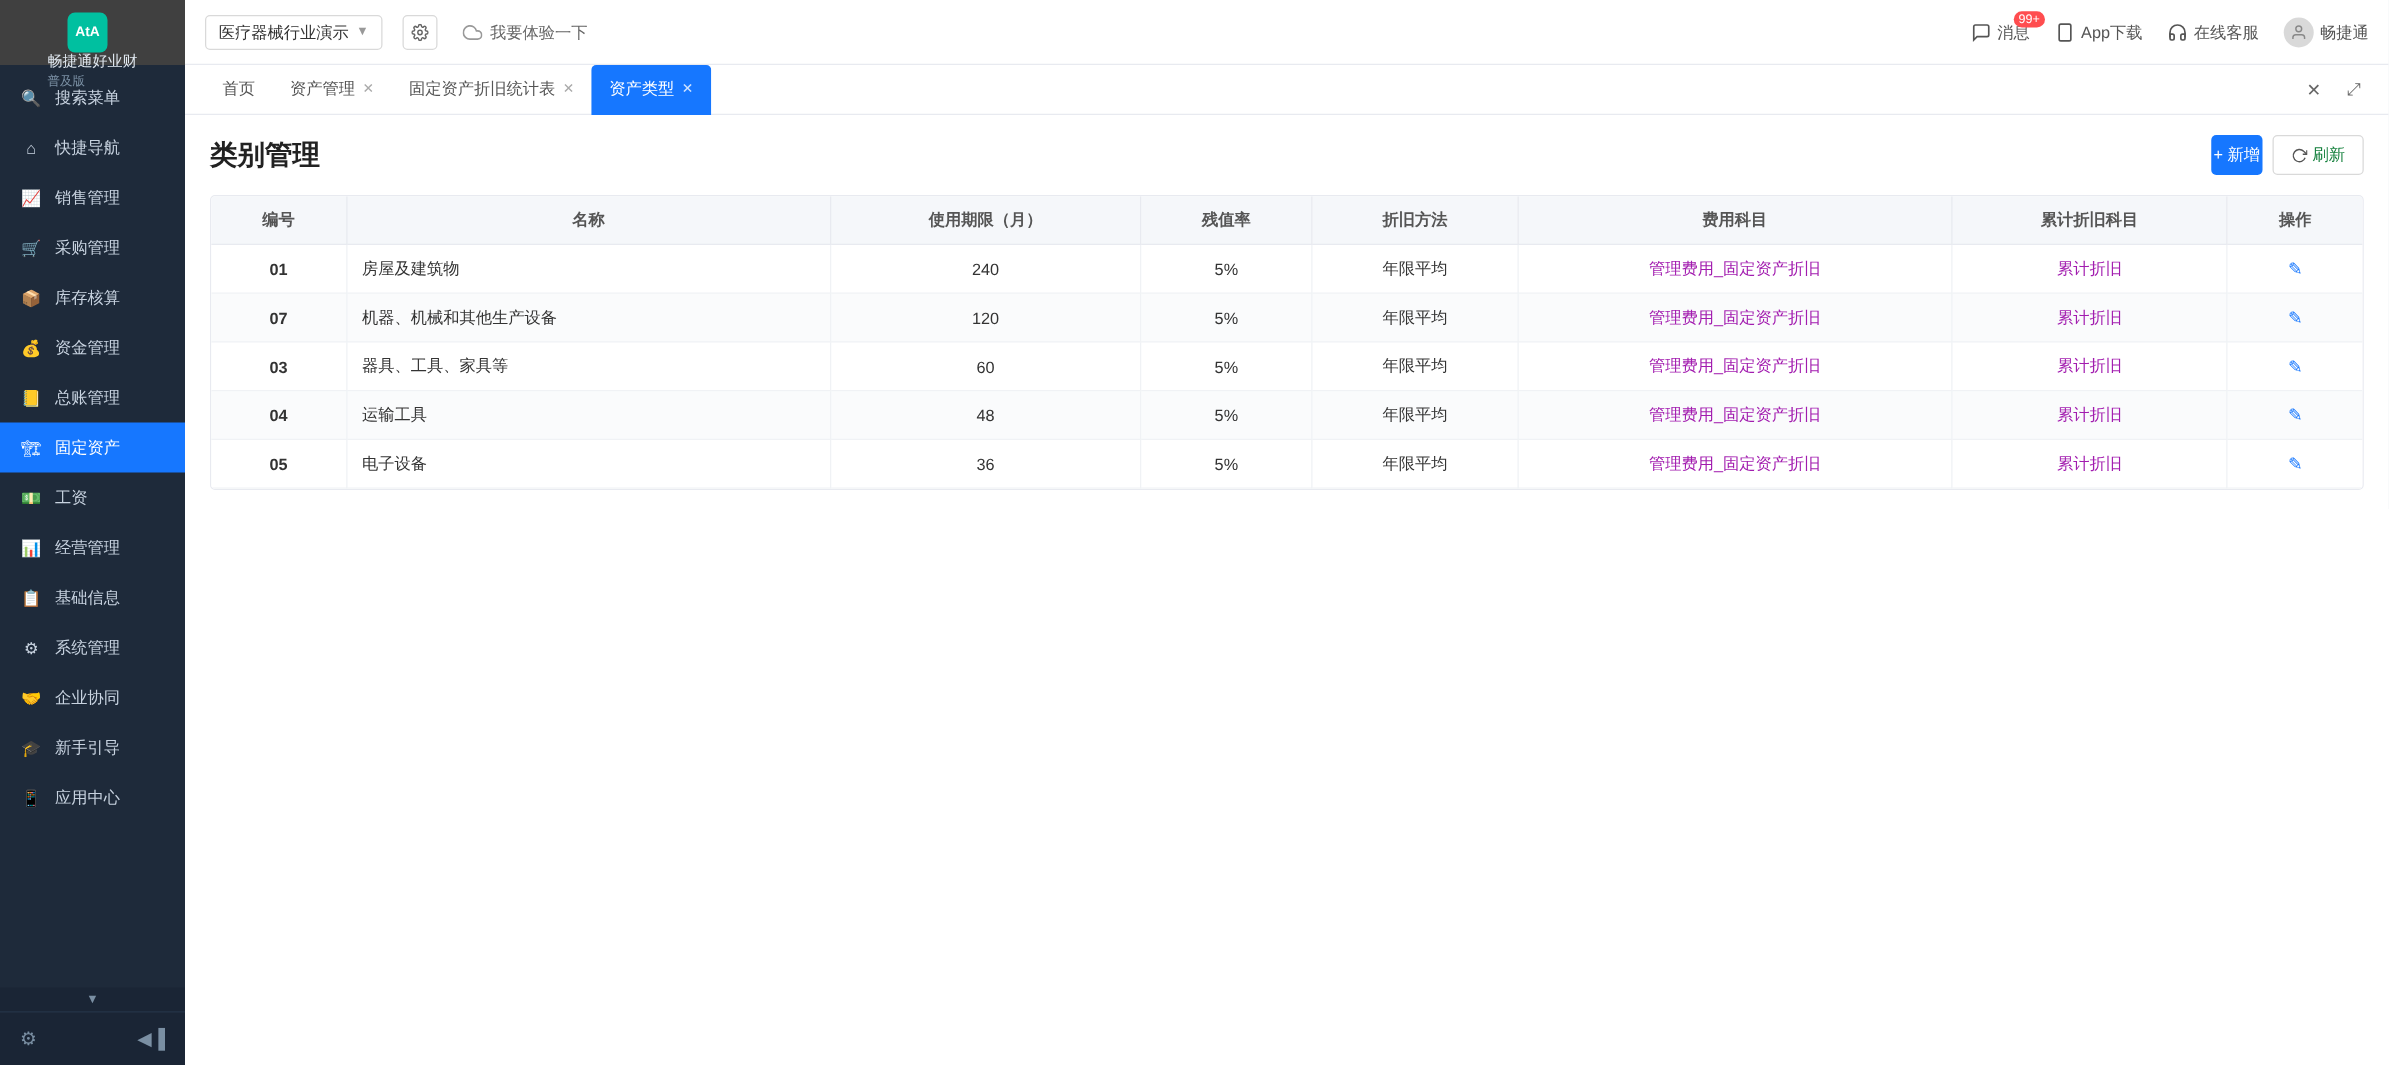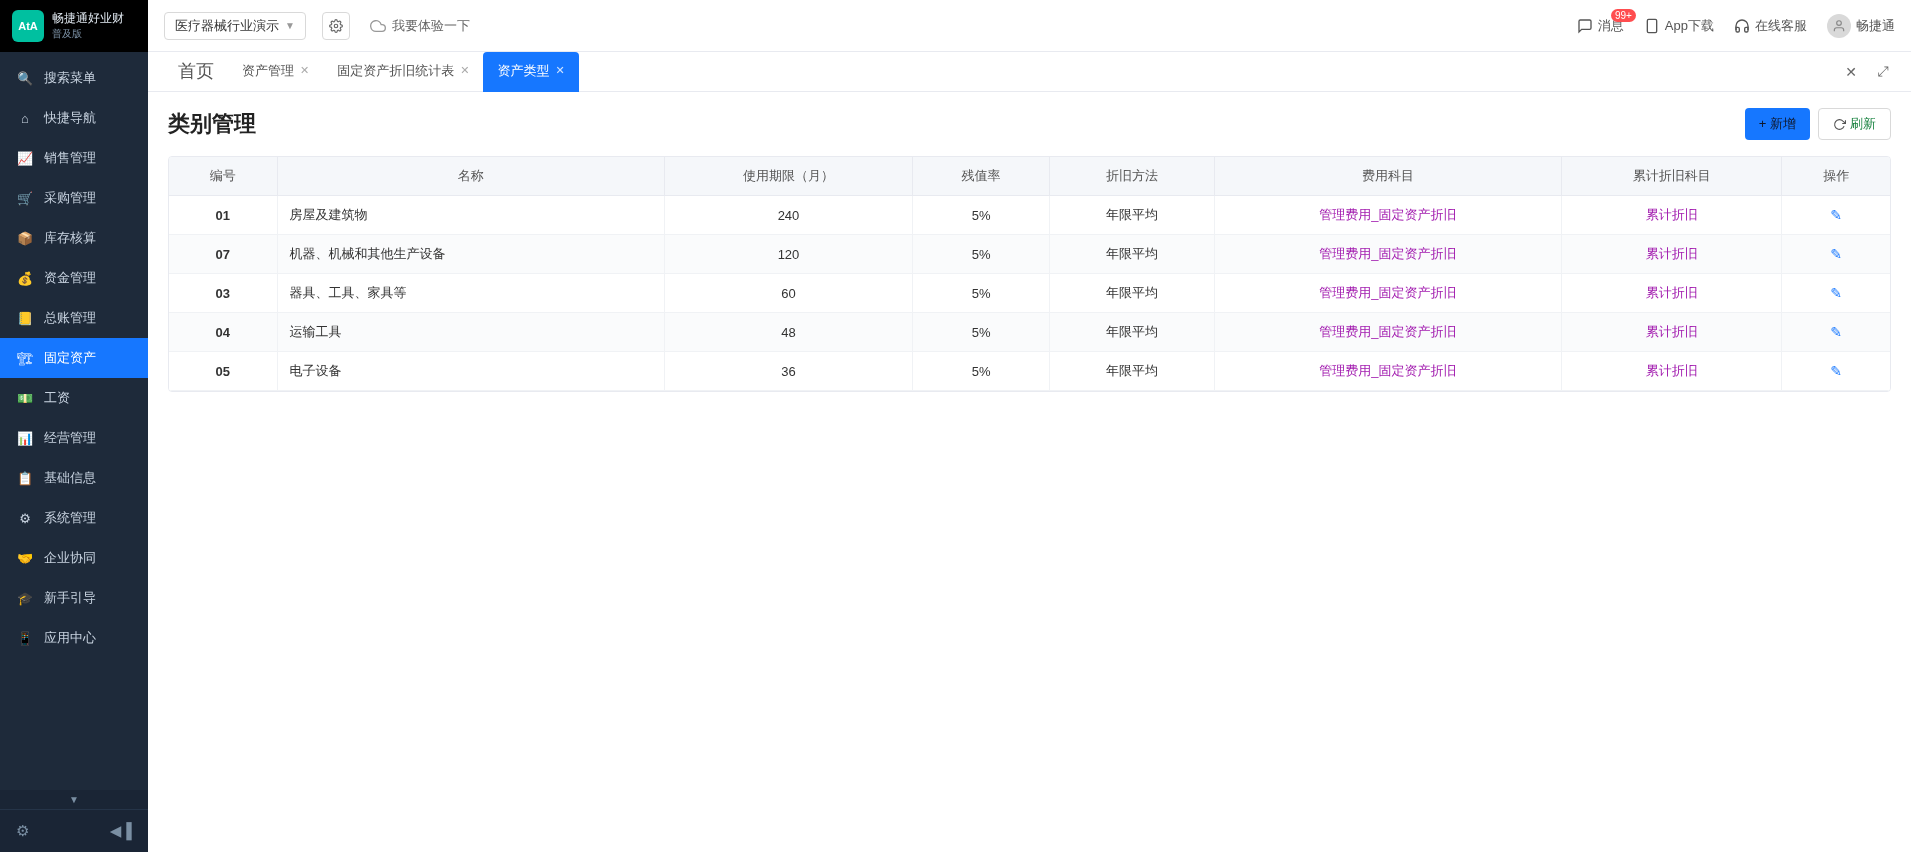--- a/index.html
+++ b/index.html
@@ -11,23 +11,24 @@
       min-width: 148px;
       background: #1e2a3a;
       display: flex;
       flex-direction: column;
       height: 100%;
       color: #c8d3e0;
     }
     .sidebar-logo {
       display: flex;
       align-items: center;
-      padding: 10px 12px;
-      background: #000000;
+      padding: 10px 0;
+      background: #404040;
       height: 52px;
+      flex-direction: column;
     }
     .sidebar-logo-icon {
       width: 32px;
       height: 32px;
       background: #00c0a0;
       border-radius: 6px;
       display: flex;
       align-items: center;
       justify-content: center;
       color: white;
@@ -167,21 +168,21 @@
       height: 40px;
       cursor: pointer;
       color: #555;
       font-size: 13px;
       border-bottom: 2px solid transparent;
       white-space: nowrap;
     }
     .tab.active { color: white; background: #1677ff; border-radius: 4px 4px 0 0; }
     .tab-close { color: #aaa; font-size: 11px; cursor: pointer; }
     .tab.active .tab-close { color: rgba(255,255,255,0.8); }
-    .tab-home { color: #555; font-size: 18px; border-bottom: 2px solid transparent; padding: 0 14px; height: 40px; display: flex; align-items: center; cursor: pointer; }
+    .tab-home { color: #555; font-size: 13px; border-bottom: 2px solid transparent; padding: 0 14px; height: 40px; display: flex; align-items: center; cursor: pointer; }
     .tabs-right {
       margin-left: auto;
       display: flex;
       align-items: center;
       gap: 8px;
     }
     .tabs-btn {
       width: 24px;
       height: 24px;
       display: flex;
@@ -209,24 +210,24 @@
       font-size: 22px;
       font-weight: bold;
       color: #222;
     }
     .page-actions {
       display: flex;
       gap: 8px;
     }
     .btn-primary {
       background: #1677ff;
-      color: #0f172a;
+      color: #ffffff;
       border: none;
       border-radius: 4px;
-      padding: 6px 14px;
+      padding: 6px 2px;
       cursor: pointer;
       font-size: 13px;
       display: flex;
       align-items: center;
       gap: 4px;
     }
     .btn-default {
       background: white;
       color: #15803d;
       border: 1px solid #d9d9d9;
@@ -241,21 +242,21 @@
 
     
     .table-wrap { border: 1px solid #e8eaf0; border-radius: 4px; overflow: hidden; }
     table { width: 100%; border-collapse: collapse; }
     thead tr { background: #f5f7fa; }
     thead th {
       padding: 10px 12px;
       text-align: center;
       color: #555;
       font-size: 13px;
-      font-weight: 400;
+      font-weight: 700;
       border-bottom: 1px solid #e8eaf0;
       border-right: 1px solid #e8eaf0;
       white-space: nowrap;
     }
     thead th:last-child { border-right: none; }
     tbody tr { background: white; }
     tbody tr:nth-child(even) { background: #fafbfc; }
     tbody td {
       padding: 10px 12px;
       text-align: center;

